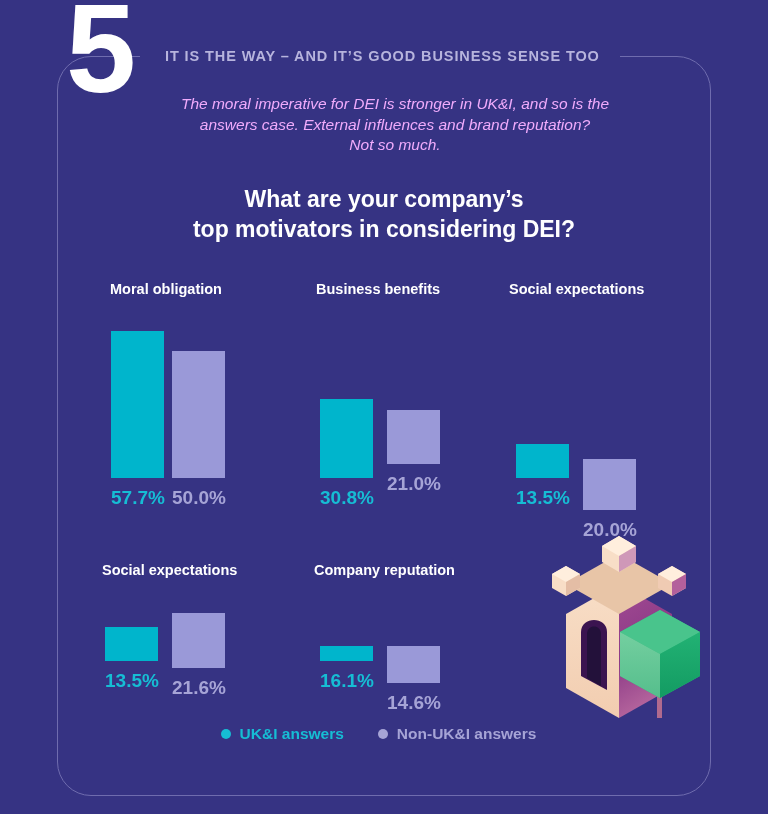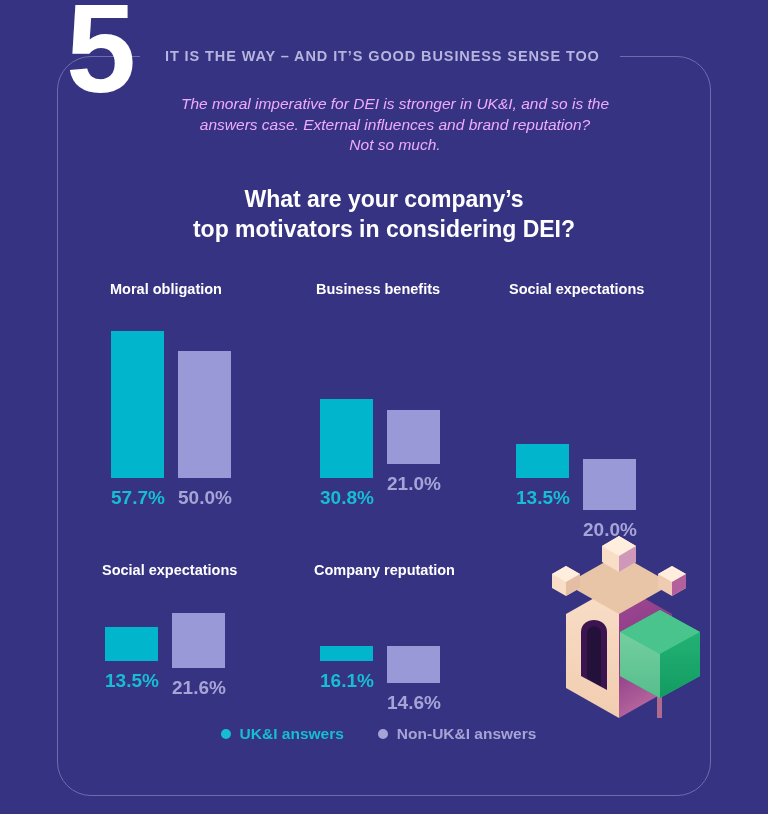--- a/index.html
+++ b/index.html
@@ -171,21 +171,21 @@
   <div>What are your company’s</div>
   <div>top motivators in considering DEI?</div>
 </div>
 
 <div class="chart-area" id="chart-area">
     <div class="group-label" style="left: 110px; top: 281px;">Moral obligation</div>
     <div class="bar-slot" style="left: 111px; top: 331px; height: 147px; position: absolute;">
       <div class="bar uki" style="height: 147px;"></div>
       <div class="bar-value uki">57.7%</div>
     </div>
-    <div class="bar-slot" style="left: 178px; top: 351px; height: 127px; position: absolute;">
+    <div class="bar-slot" style="left: 172px; top: 351px; height: 127px; position: absolute;">
       <div class="bar nonuki" style="height: 127px;"></div>
       <div class="bar-value nonuki">50.0%</div>
     </div>
     <div class="group-label" style="left: 316px; top: 281px;">Business benefits</div>
     <div class="bar-slot" style="left: 320px; top: 399px; height: 79px; position: absolute;">
       <div class="bar uki" style="height: 79px;"></div>
       <div class="bar-value uki">30.8%</div>
     </div>
     <div class="bar-slot" style="left: 387px; top: 424px; height: 40px; position: absolute;">
       <div class="bar nonuki" style="height: 54px;"></div>

